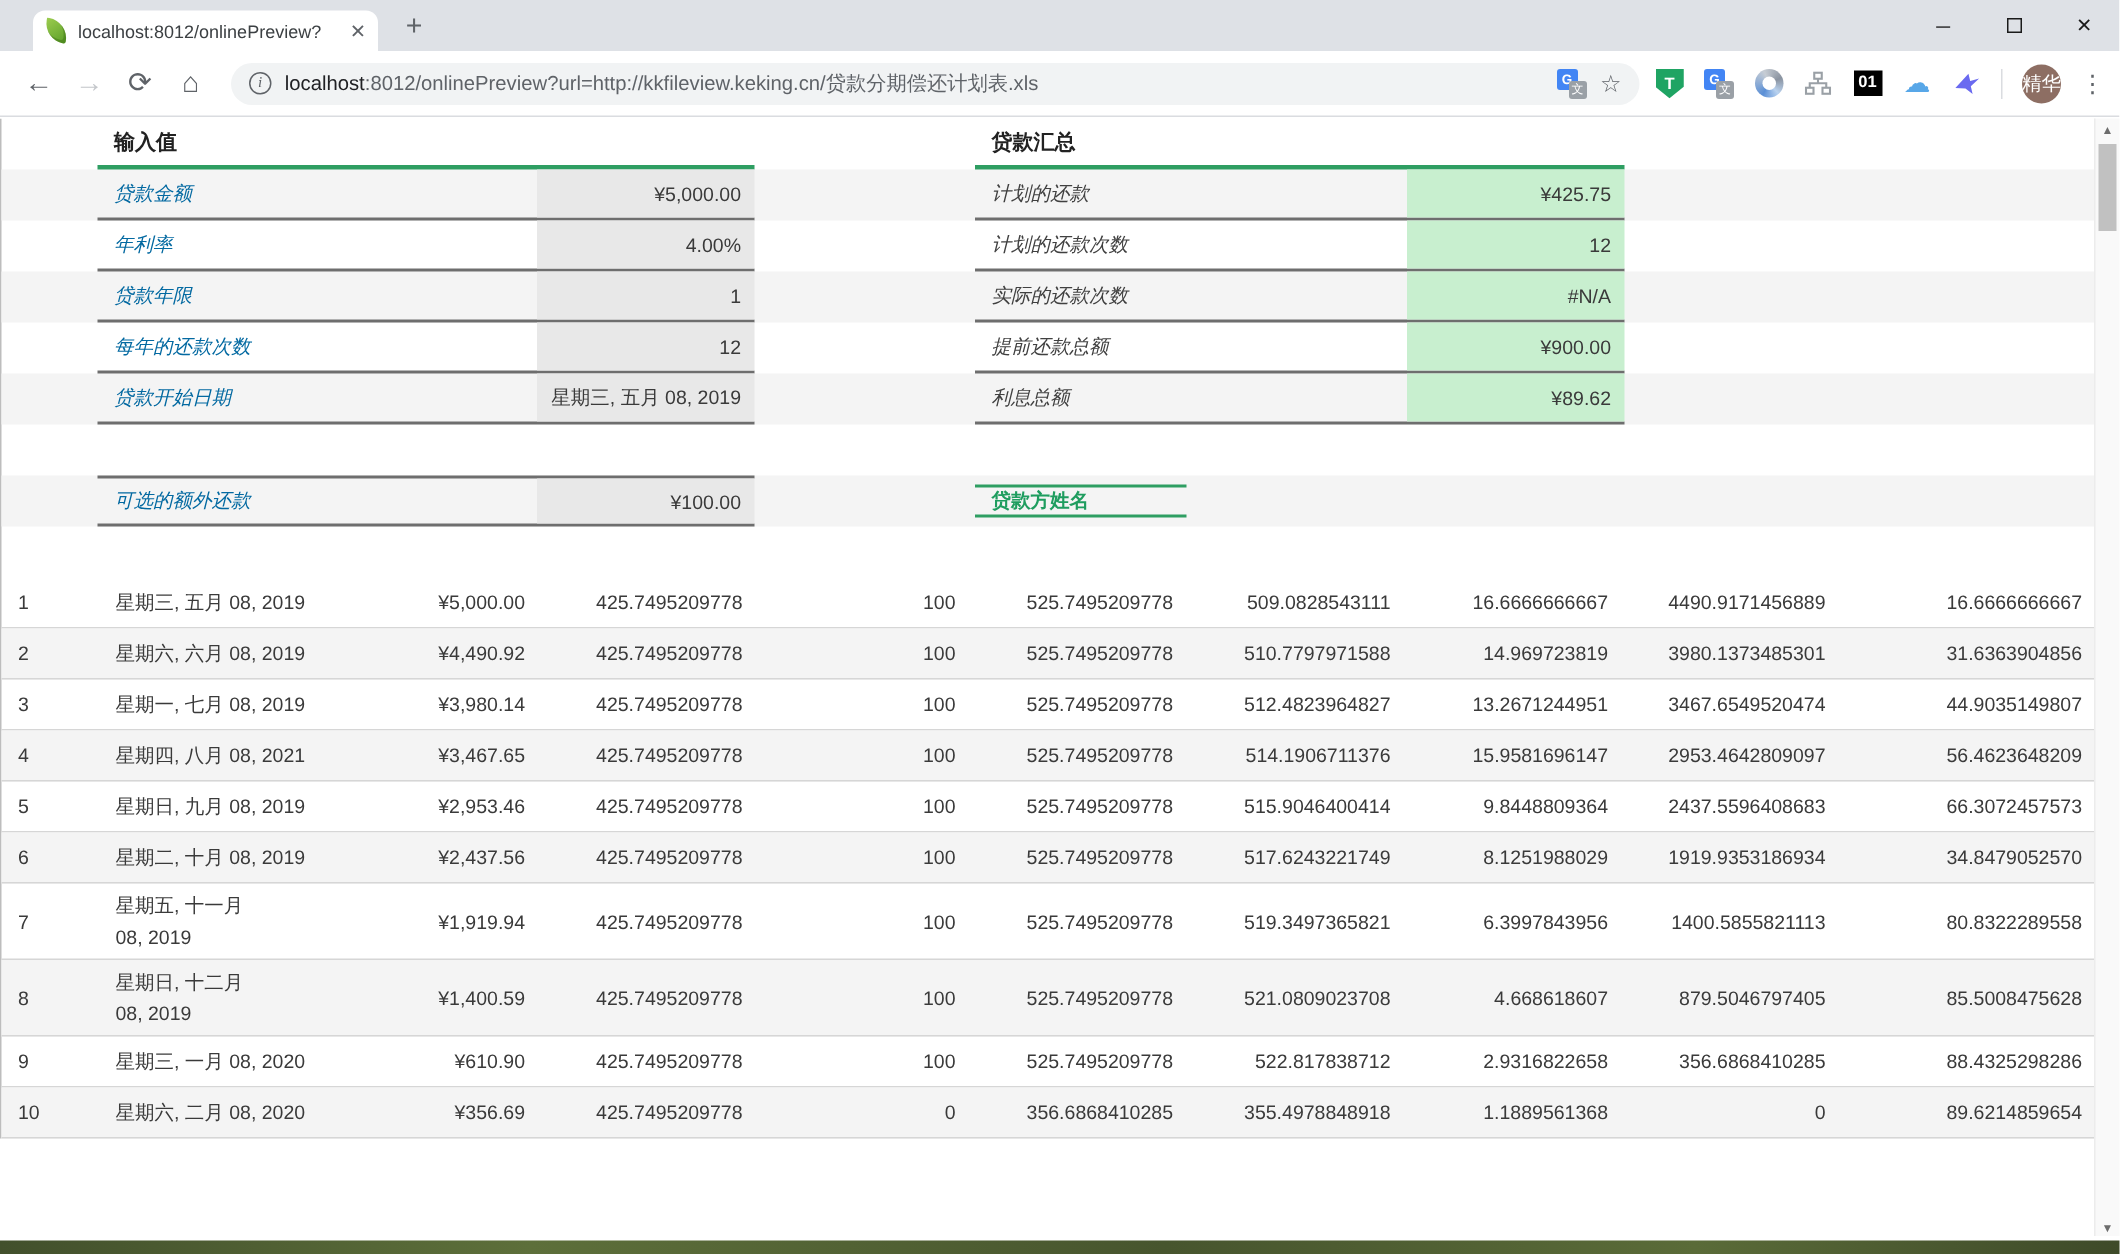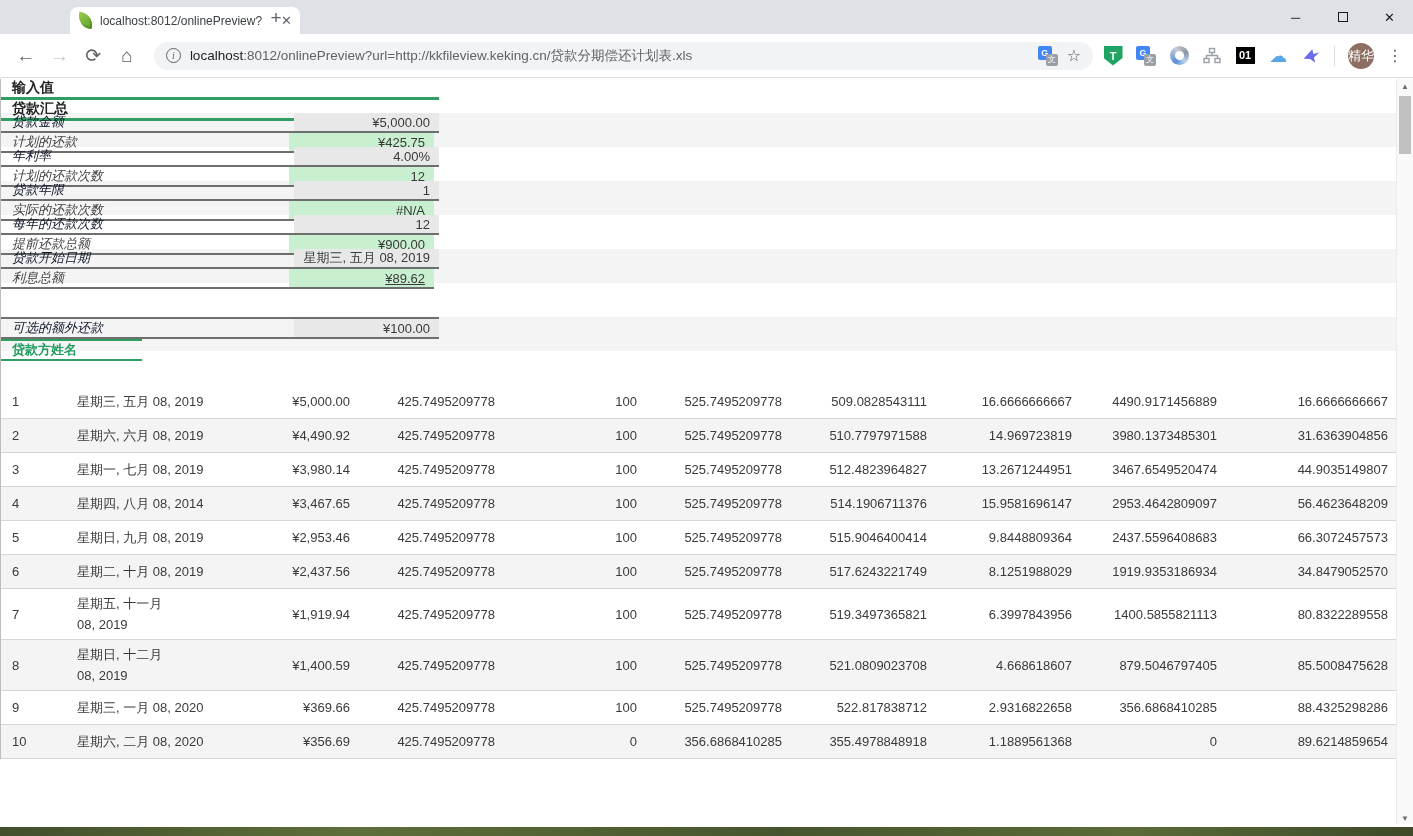--- a/index.html
+++ b/index.html
@@ -3,21 +3,21 @@
 <meta charset="utf-8">
 <style>
   * { margin:0; padding:0; box-sizing:border-box; }
   html,body { width:1413px; height:836px; overflow:hidden;
     font-family:"Liberation Sans","DejaVu Sans",sans-serif; background:#fff; }
 
   
   .tabbar { position:relative; height:34px; background:#dee1e6; }
   .tab { position:absolute; left:22px; top:7px; width:230px; height:27px;
     background:#fff; border-radius:8px 8px 0 0; display:flex; align-items:center;
-    padding:0 8px; gap:7px;margin-left:48px; }
+    padding:0 8px; gap:7px; }
   .favicon { width:15px; height:15px; flex:none;
     background:linear-gradient(135deg,#9ccc4f,#5a9e28);
     border-radius:0 90% 10% 90%; transform:rotate(10deg);
     box-shadow:inset -2px -2px 0 rgba(60,110,20,.45); }
   .tab-title { font-size:12px; color:#3c4043; flex:1; white-space:nowrap; overflow:hidden; }
   .tab-close { font-size:13px; color:#5f6368; cursor:default; }
   .newtab { position:absolute; left:263px; top:5px; width:26px; height:26px;
     font-size:19px; color:#5f6368; text-align:center; line-height:25px; }
   .wincontrols { position:absolute; right:0; top:0; height:34px; display:flex; }
   .wincontrols span { width:47px; height:100%; display:flex; align-items:center;
@@ -58,34 +58,34 @@
   .divider { width:1px; height:20px; background:#dadce0; }
   .avatar { width:26px; height:26px; border-radius:50%; background:#8d6e63; color:#fff;
     font-size:13px; display:flex; align-items:center; justify-content:center; }
   .kebab { font-size:16px; color:#5f6368; letter-spacing:0; }
 
   
   .content { position:absolute; top:79px; left:0; width:1413px; height:749px;
     background:#fff; overflow:hidden; font-size:13px; color:#3a3a3a; }
   .sheet { position:relative; width:1396px; border-left:1px solid #bdbdbd; }
 
-  .trow { display:flex; height:34px; align-items:stretch;flex-direction:column; }
+  .trow { display:flex; height:34px; align-items:stretch; }
   .trow.stripe { background:#f4f4f4; }
   .cm { width:64px; flex:none; }
   .cg { width:147px; flex:none; }
 
   .lt { width:438px; flex:none; display:flex; border-bottom:2px solid #6e6e6e; }
   .lt.topline { border-top:2px solid #6e6e6e; }
-  .ll { flex:1; font-style:italic; color:#0f172a; display:flex; align-items:center; padding-left:11px;text-align:center; }
+  .ll { flex:1; font-style:italic; color:#0369a1; display:flex; align-items:center; padding-left:11px;text-align:center; }
   .lv { width:145px; flex:none; background:#e8e8e8; display:flex; align-items:center;
     justify-content:flex-end; padding-right:9px; white-space:nowrap; }
   .rt { width:433px; flex:none; display:flex; border-bottom:2px solid #6e6e6e; }
   .rl { flex:1; font-style:italic; color:#404040; display:flex; align-items:center; padding-left:11px; }
   .rv { width:145px; flex:none; background:#c8efcf; display:flex; align-items:center;
-    justify-content:flex-end; padding-right:9px; white-space:nowrap;text-decoration:underline; }
+    justify-content:flex-end; padding-right:9px; white-space:nowrap; }
 
   .lt-t { width:438px; flex:none; border-bottom:3px solid #2e9e62; display:flex;
     align-items:center; padding-left:11px; font-weight:bold; font-size:14px; color:#222; }
   .rt-t { width:433px; flex:none; border-bottom:3px solid #2e9e62; display:flex;
     align-items:center; padding-left:11px; font-weight:bold; font-size:14px; color:#222; }
 
   .rt-lender { width:433px; flex:none; display:flex;align-items:center; }
   .lender-label { width:141px; flex:none; border-top:2px solid #2e9e62;
     border-bottom:2px solid #2e9e62; color:#1f9d5f; font-weight:bold;
     display:flex; align-items:center; padding-left:11px; }
@@ -312,21 +312,21 @@
           <div class="dc c3 w3 right">425.7495209778</div>
           <div class="dc c4 w4 right">100</div>
           <div class="dc c5 w5 right">525.7495209778</div>
           <div class="dc c6 w6 right">512.4823964827</div>
           <div class="dc c7 w7 right">13.2671244951</div>
           <div class="dc c8 w8 right">3467.6549520474</div>
           <div class="dc c9 w9 right">44.9035149807</div>
         </div>
         <div class="srow stripe">
           <div class="dc c0 w0">4</div>
-          <div class="dc c1 w1">星期四, 八月 08, 2014</div>
+          <div class="dc c1 w1">星期四, 八月 08, 2021</div>
           <div class="dc c2 w2 right">¥3,467.65</div>
           <div class="dc c3 w3 right">425.7495209778</div>
           <div class="dc c4 w4 right">100</div>
           <div class="dc c5 w5 right">525.7495209778</div>
           <div class="dc c6 w6 right">514.1906711376</div>
           <div class="dc c7 w7 right">15.9581696147</div>
           <div class="dc c8 w8 right">2953.4642809097</div>
           <div class="dc c9 w9 right">56.4623648209</div>
         </div>
         <div class="srow">
@@ -373,21 +373,21 @@
           <div class="dc c4 w4 right">100</div>
           <div class="dc c5 w5 right">525.7495209778</div>
           <div class="dc c6 w6 right">521.0809023708</div>
           <div class="dc c7 w7 right">4.668618607</div>
           <div class="dc c8 w8 right">879.5046797405</div>
           <div class="dc c9 w9 right">85.5008475628</div>
         </div>
         <div class="srow">
           <div class="dc c0 w0">9</div>
           <div class="dc c1 w1">星期三, 一月 08, 2020</div>
-          <div class="dc c2 w2 right">¥369.66</div>
+          <div class="dc c2 w2 right">¥610.90</div>
           <div class="dc c3 w3 right">425.7495209778</div>
           <div class="dc c4 w4 right">100</div>
           <div class="dc c5 w5 right">525.7495209778</div>
           <div class="dc c6 w6 right">522.817838712</div>
           <div class="dc c7 w7 right">2.9316822658</div>
           <div class="dc c8 w8 right">356.6868410285</div>
           <div class="dc c9 w9 right">88.4325298286</div>
         </div>
         <div class="srow stripe">
           <div class="dc c0 w0">10</div>

